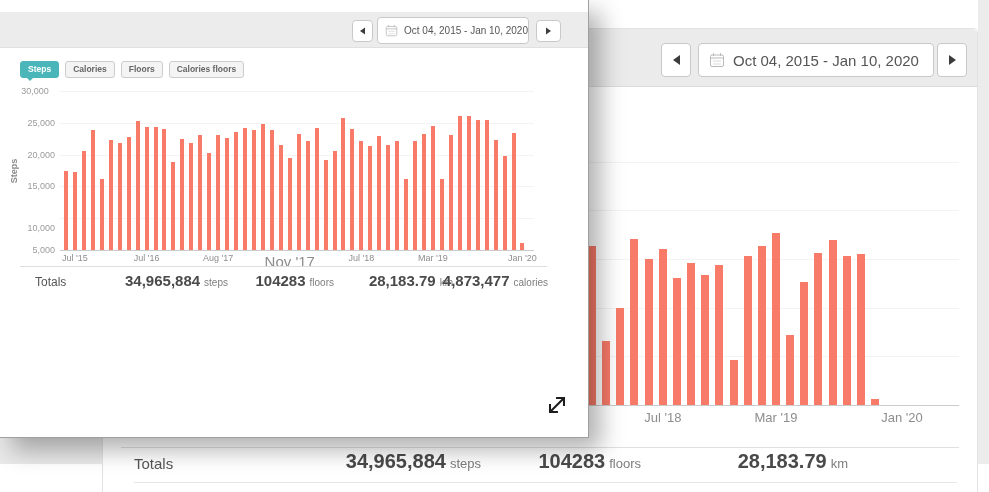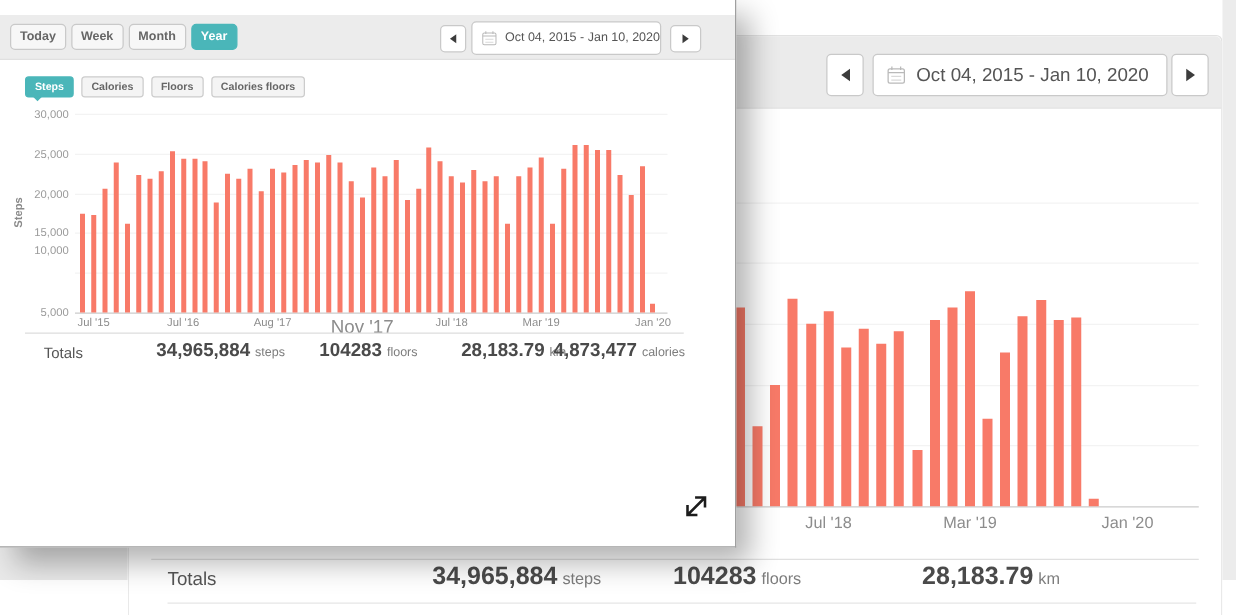--- a/index.html
+++ b/index.html
@@ -124,26 +124,20 @@
     <div id="bg-totals" class="abs" style="left:0; top:421px; width:876px; height:30px;">
         <div class="abs tot-group" style="right: 498px; top: 0px;"><span class="tot-num" style="font-size: 20px;">34,965,884</span><span class="tot-unit" style="font-size: 13px; margin-left: 4px;">steps</span></div>
         <div class="abs tot-group" style="right: 338px; top: 0px;"><span class="tot-num" style="font-size: 20px;">104283</span><span class="tot-unit" style="font-size: 13px; margin-left: 4px;">floors</span></div>
         <div class="abs tot-group" style="right: 131px; top: 0px;"><span class="tot-num" style="font-size: 20px;">28,183.79</span><span class="tot-unit" style="font-size: 13px; margin-left: 4px;">km</span></div>
       </div>
     <div class="abs gridline" style="left:31px; top:453px; width:823px; background:#e6e6e6;"></div>
   </div>
 
   <div id="overlay" class="abs">
     <div id="overlay-header" class="abs">
-      <div id="ov-period-tabs" class="abs ptabs" style="left:8px; top:7px;">
-          <div class="ptab" style="position: relative;">Today</div>
-          <div class="ptab" style="position: relative;">Week</div>
-          <div class="ptab" style="position: relative;">Month</div>
-          <div class="ptab sel" style="position: relative;">Year</div>
-        </div>
 
       <div class="abs nav-btn" style="left:352px; top:8px; width:21px; height:22px;">
         <span class="tri tri-left" style="transform:scale(0.72);"></span>
       </div>
       <div class="abs date-field" style="left:377px; top:5px; width:152px; height:27px; font-size:10px; padding-left:7px; gap:6px;">
         <svg width="13" height="13" viewBox="0 0 16 16">
           <rect x="1.5" y="3" width="13" height="11.5" rx="1.5" fill="#fff" stroke="#b9b9b9"></rect>
           <line x1="1.5" y1="6" x2="14.5" y2="6" stroke="#b9b9b9"></line>
           <line x1="4.5" y1="1.2" x2="4.5" y2="4" stroke="#b9b9b9"></line>
           <line x1="11.5" y1="1.2" x2="11.5" y2="4" stroke="#b9b9b9"></line>
@@ -169,25 +163,25 @@
     </div>
 
     <div id="ov-chart" class="abs" style="left:0; top:0; width:589px; height:437px;">
         <div class="abs gridline" style="left: 60px; top: 218px; width: 474px;"></div>
         <div class="abs gridline" style="left: 60px; top: 186px; width: 474px;"></div>
         <div class="abs gridline" style="left: 60px; top: 155px; width: 474px;"></div>
         <div class="abs gridline" style="left: 60px; top: 123px; width: 474px;"></div>
         <div class="abs gridline" style="left: 60px; top: 91px; width: 474px;"></div>
         <div class="abs axisline" style="left: 60px; top: 250px; width: 474px;"></div>
         <div class="abs ytick" style="left: 15px; top: 246px; width: 40px; font-size: 9px; line-height: 9px;">5,000</div>
-        <div class="abs ytick" style="left: 15px; top: 196px; width: 40px; font-size: 9px; line-height: 9px;">10,000</div>
+        <div class="abs ytick" style="left: 15px; top: 224px; width: 40px; font-size: 9px; line-height: 9px;">10,000</div>
         <div class="abs ytick" style="left: 15px; top: 182.4px; width: 40px; font-size: 9px; line-height: 9px;">15,000</div>
         <div class="abs ytick" style="left: 15px; top: 150.6px; width: 40px; font-size: 9px; line-height: 9px;">20,000</div>
         <div class="abs ytick" style="left: 15px; top: 118.8px; width: 40px; font-size: 9px; line-height: 9px;">25,000</div>
-        <div class="abs ytick" style="left: 15px; top: 87px; width: 40px; font-size: 9px; line-height: 9px;">30,000</div>
+        <div class="abs ytick" style="left: 15px; top: 87px; width: 40px; font-size: 9px; line-height: 9px; text-align: center;">30,000</div>
         <div class="abs bar" style="left: 64px; top: 171.136px; width: 4px; height: 78.864px;"></div>
         <div class="abs bar" style="left: 72.95px; top: 172.408px; width: 4px; height: 77.592px;"></div>
         <div class="abs bar" style="left: 81.9px; top: 150.784px; width: 4px; height: 99.216px;"></div>
         <div class="abs bar" style="left: 90.85px; top: 129.796px; width: 4px; height: 120.204px;"></div>
         <div class="abs bar" style="left: 99.8px; top: 179.404px; width: 4px; height: 70.596px;"></div>
         <div class="abs bar" style="left: 108.75px; top: 139.972px; width: 4px; height: 110.028px;"></div>
         <div class="abs bar" style="left: 117.7px; top: 142.516px; width: 4px; height: 107.484px;"></div>
         <div class="abs bar" style="left: 126.65px; top: 136.792px; width: 4px; height: 113.208px;"></div>
         <div class="abs bar" style="left: 135.6px; top: 120.892px; width: 4px; height: 129.108px;"></div>
         <div class="abs bar" style="left: 144.55px; top: 126.616px; width: 4px; height: 123.384px;"></div>

